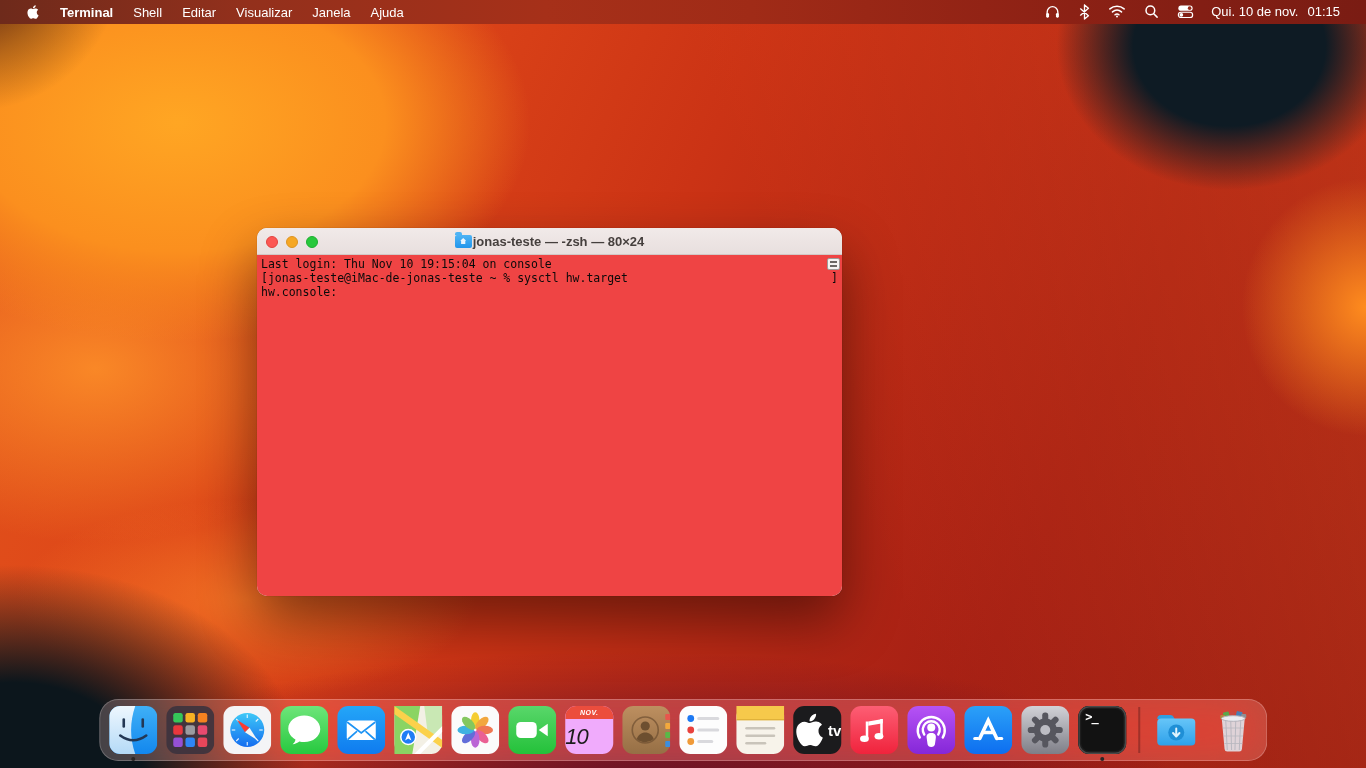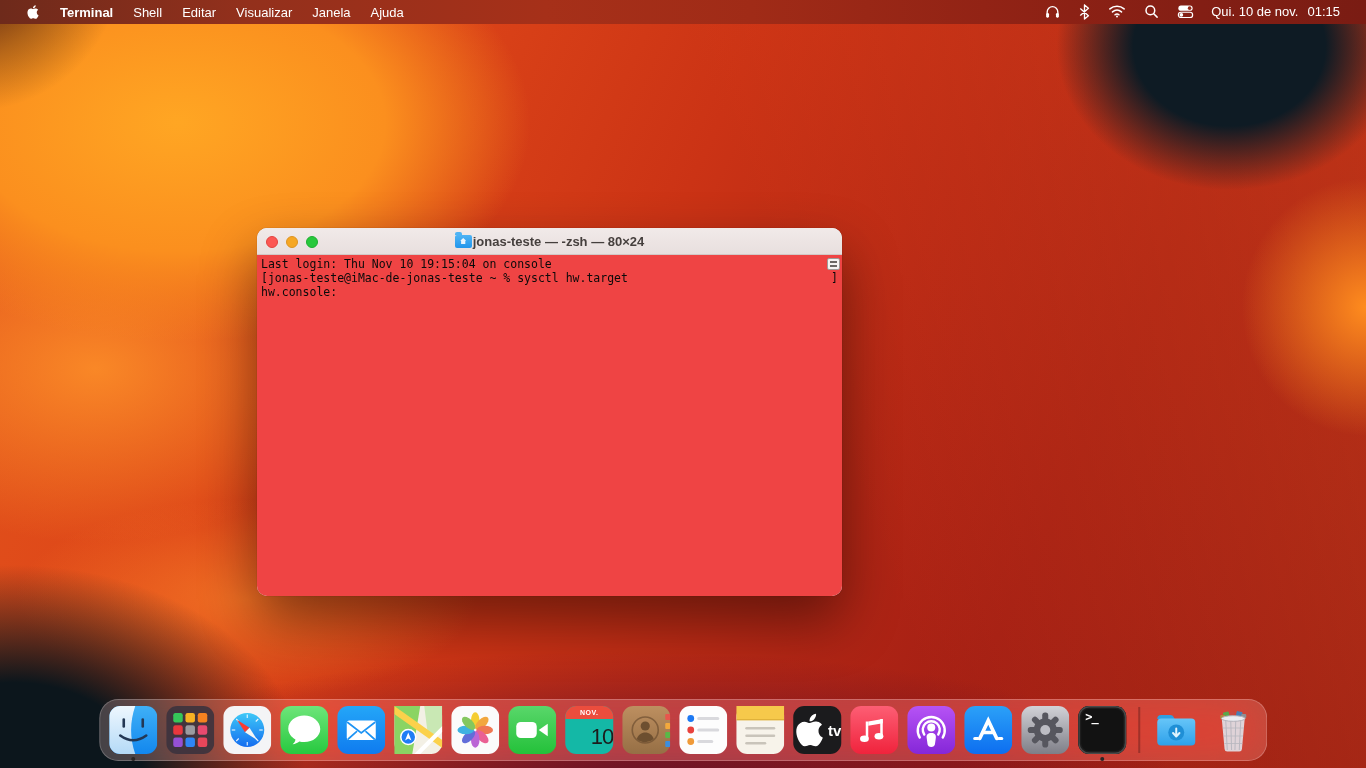--- a/index.html
+++ b/index.html
@@ -77,21 +77,21 @@
     border:1px solid rgba(255,255,255,.22);
     border-radius:19px;
     backdrop-filter:blur(28px) saturate(1.6);
   }
   .ditem { width:48px; height:48px; position:relative; flex:0 0 auto; cursor:pointer; }
   .ditem svg { display:block; width:48px; height:48px; }
   .ditem.running::after { content:""; position:absolute; left:50%; bottom:-6.5px; transform:translateX(-50%); width:4px; height:4px; border-radius:50%; background:#2a2626; }
   .dsep { width:1.5px; height:46px; background:rgba(70,20,20,.38); margin:0 3px; flex:0 0 auto; }
   .ic { width:48px; height:48px; border-radius:11px; position:relative; overflow:hidden; }
   
-  .cal { background:#14b8a6; display:flex; flex-direction:column; align-items:flex-end; }
+  .cal { background:#f0abfc; display:flex; flex-direction:column; align-items:flex-start;font-style:italic; }
   .cal .cmon { width:100%; height:13px; background:#ec4d3d; color:#fff; font-size:7px; font-weight:700; letter-spacing:.5px; display:flex; align-items:center; justify-content:center; }
   .cal .cday { flex:1; display:flex; align-items:center; justify-content:center; font-size:22px; font-weight:300; color:#1c1c1c; letter-spacing:-1px; }
   
   .atv { background:#1b1b1d; display:flex; align-items:center; justify-content:center; gap:2px; }
   .atv span { color:#fff; font-size:15px; font-weight:700; }
   
   .dterm { background:#121212; box-shadow:inset 0 0 0 1.5px #494949, inset 0 0 0 3px #1d1d1d; }
   .dterm span { position:absolute; left:7px; top:4px; color:#fff; font-family:"DejaVu Sans Mono", monospace; font-size:12px; font-weight:700; letter-spacing:-1px; }
 </style>
 </head>

